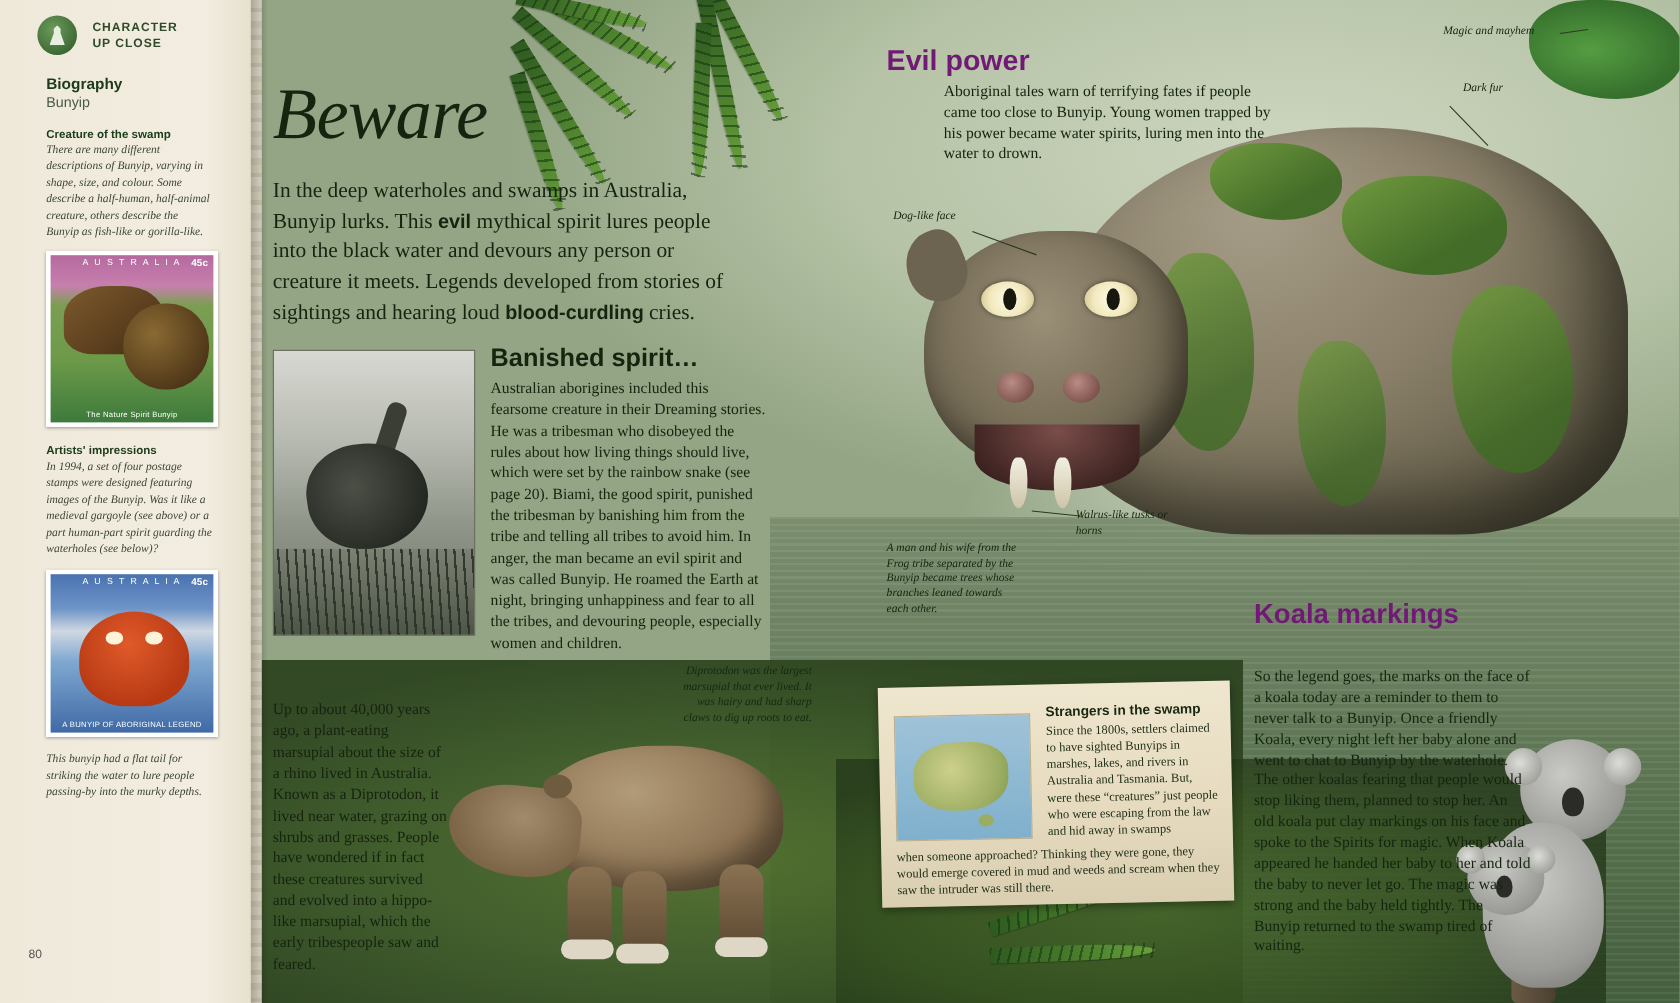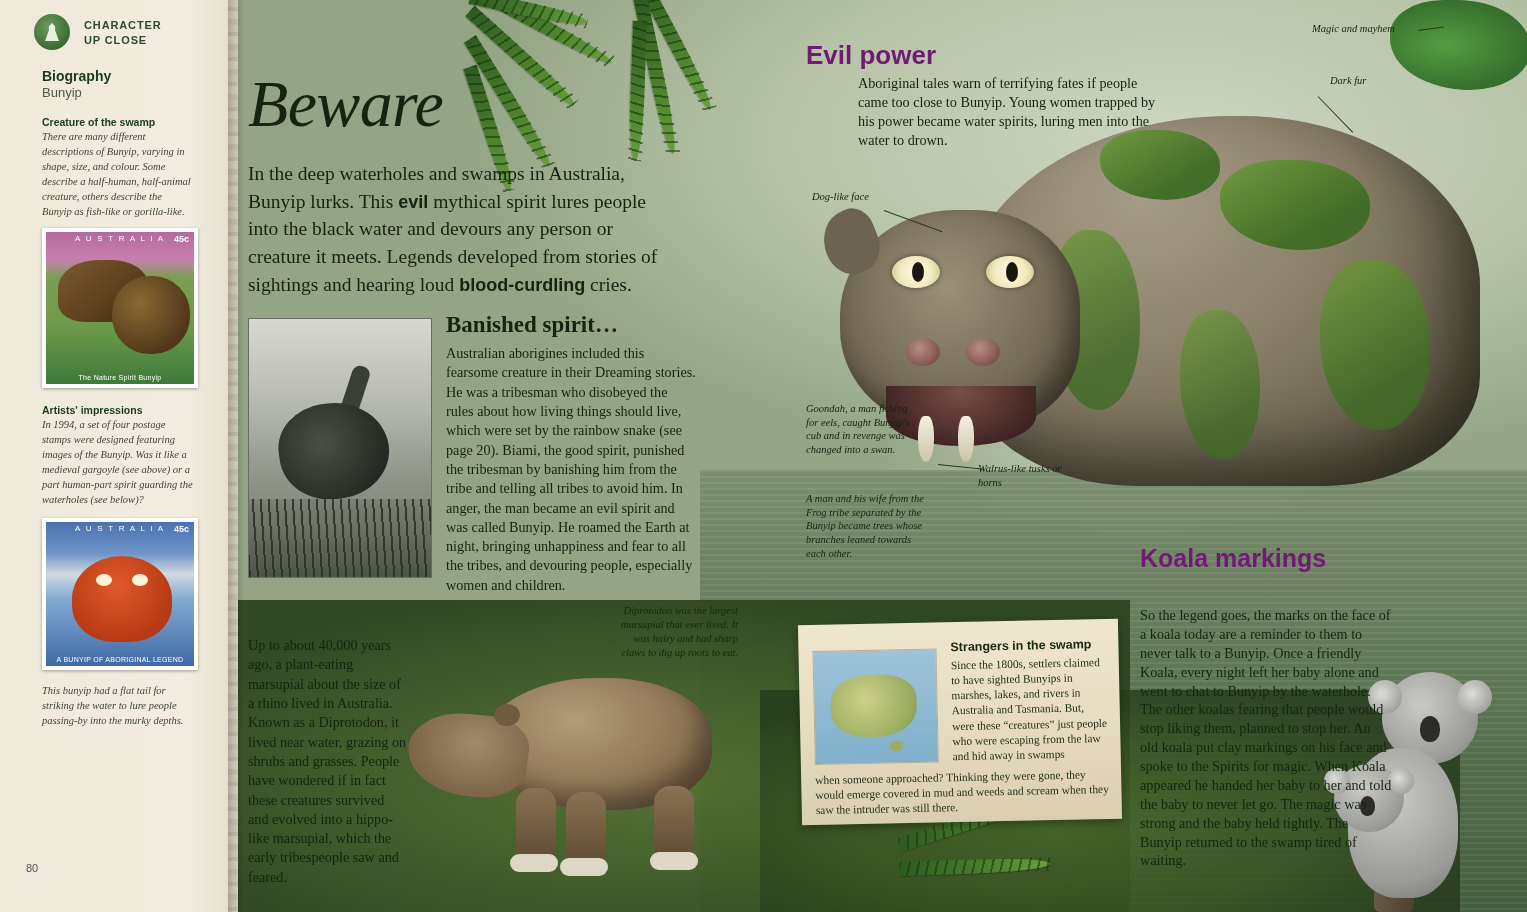--- a/index.html
+++ b/index.html
@@ -188,21 +188,21 @@
     font-style: normal; font-weight: bold; font-size: 64px; letter-spacing: -.02em;
   }
   .lede {
     position: absolute; left: 248px; top: 160px; width: 420px;
     font-size: 19.5px; line-height: 1.42; color: #15230f;
   }
   .lede b { font-family: "Liberation Sans", sans-serif; font-size: 18px; }
 
   .sec-h {
     position: absolute;
-    font-family: Liberation Serif, serif;
+    font-family: Liberation Sans, sans-serif;
     font-weight: bold; color: #14240f;
   }
   .body-col {
     position: absolute;
     font-size: 14.2px; line-height: 1.36; color: #16230f;
     text-align: left;
   }
 
   
   .engraving {
@@ -572,20 +572,19 @@
 
   <div class="annot" style="left:1312px;top:22px;width:110px;">Magic and mayhem</div>
   <div class="leader" style="left:1418px;top:30px;width:26px;transform:rotate(-8deg);"></div>
 
   <div class="annot" style="left:1330px;top:74px;width:80px;">Dark fur</div>
   <div class="leader" style="left:1318px;top:96px;width:50px;transform:rotate(46deg);"></div>
 
   <div class="annot" style="left:812px;top:190px;width:100px;">Dog-like face</div>
   <div class="leader" style="left:884px;top:210px;width:62px;transform:rotate(20deg);"></div>
 
-  <div class="annot" style="left:806px;top:402px;width:112px;">Goondah, a man fishing for eels, caught Bunyip's cub and in revenge was changed into a swan.</div>
 
   <div class="annot" style="left:978px;top:462px;width:90px;">Walrus-like tusks or horns</div>
   <div class="leader" style="left:938px;top:464px;width:46px;transform:rotate(6deg);"></div>
 
   <div class="annot" style="left:806px;top:492px;width:118px;">A man and his wife from the Frog tribe separated by the Bunyip became trees whose branches leaned towards each other.</div>
 
 </div>
 
 </body></html>

